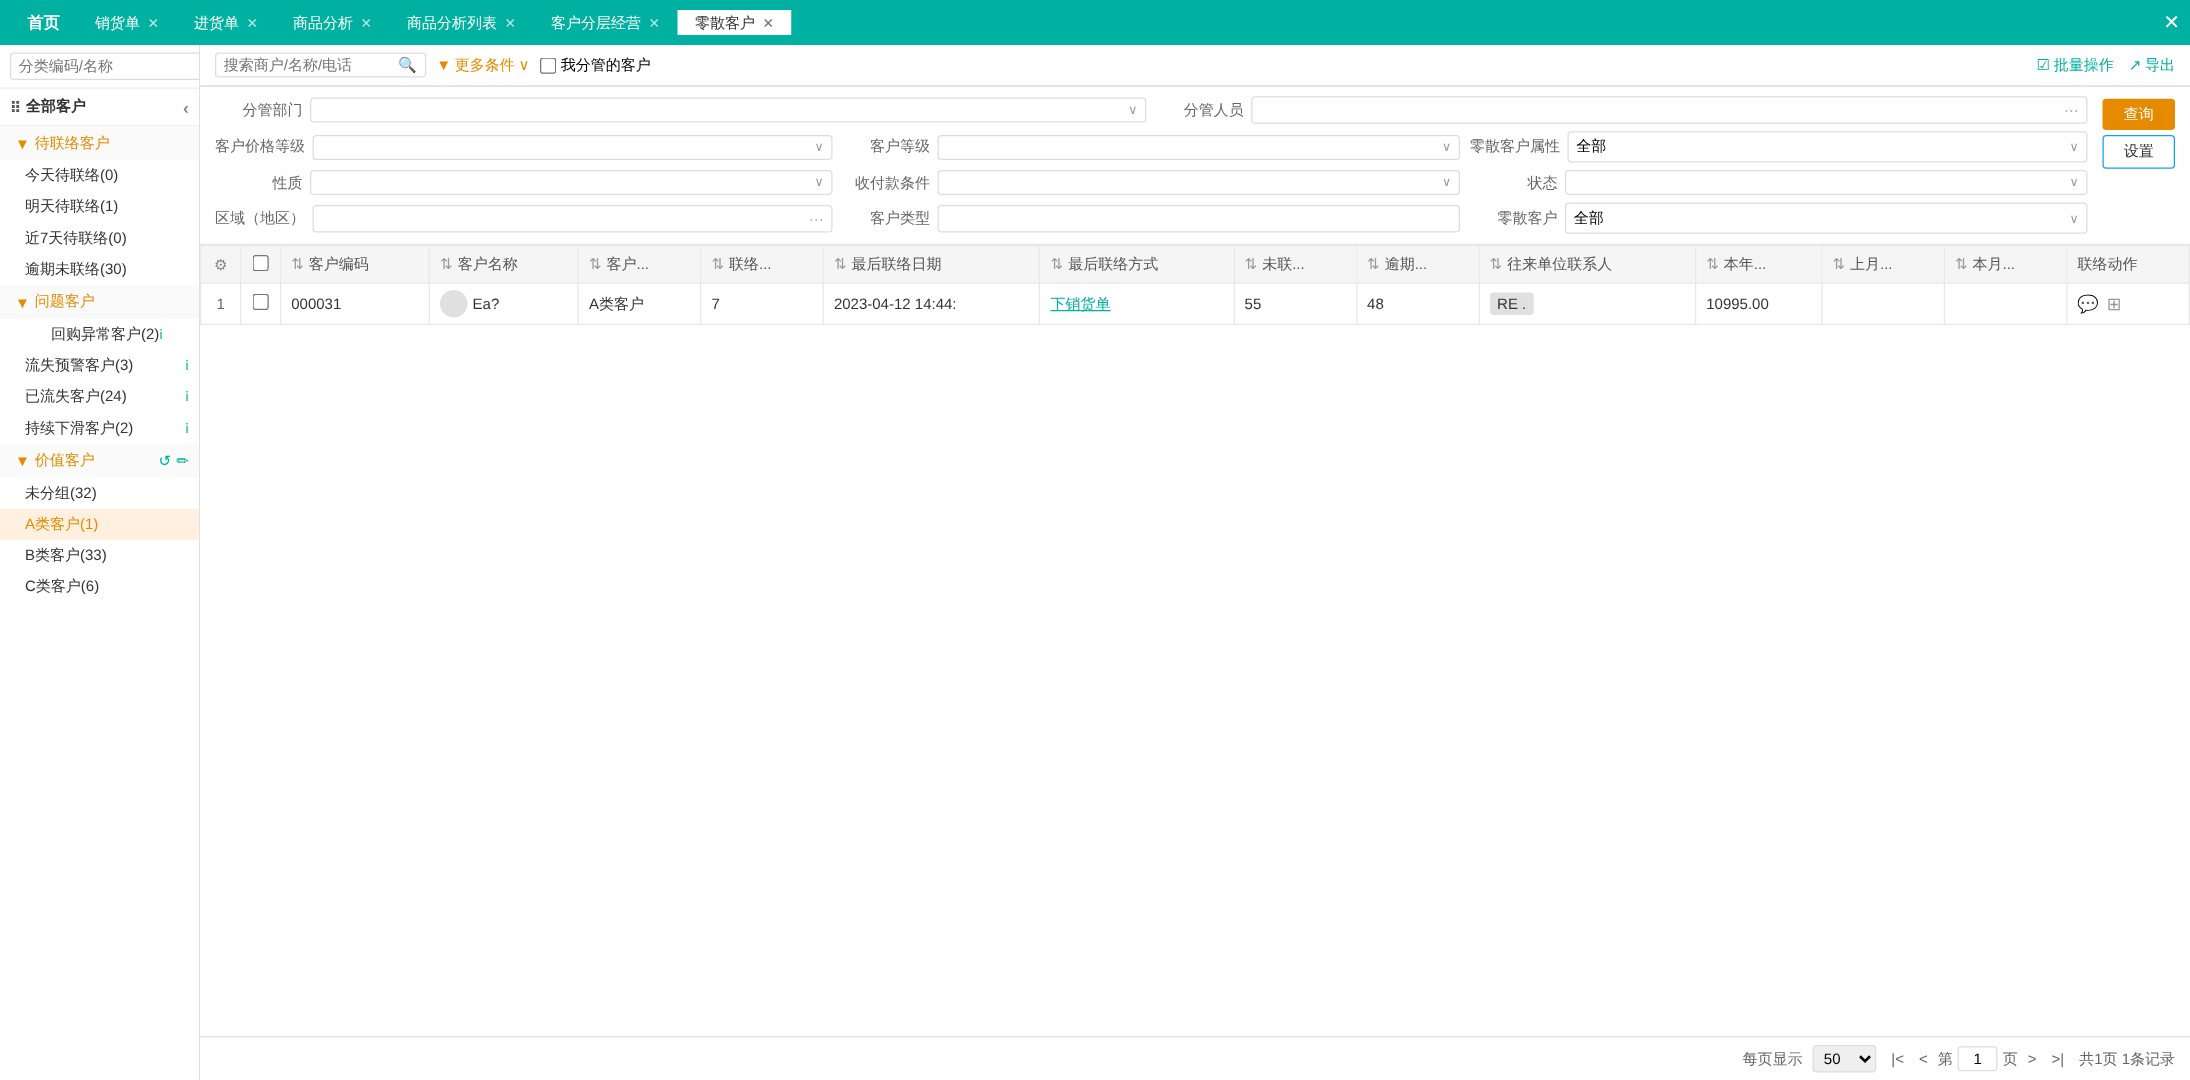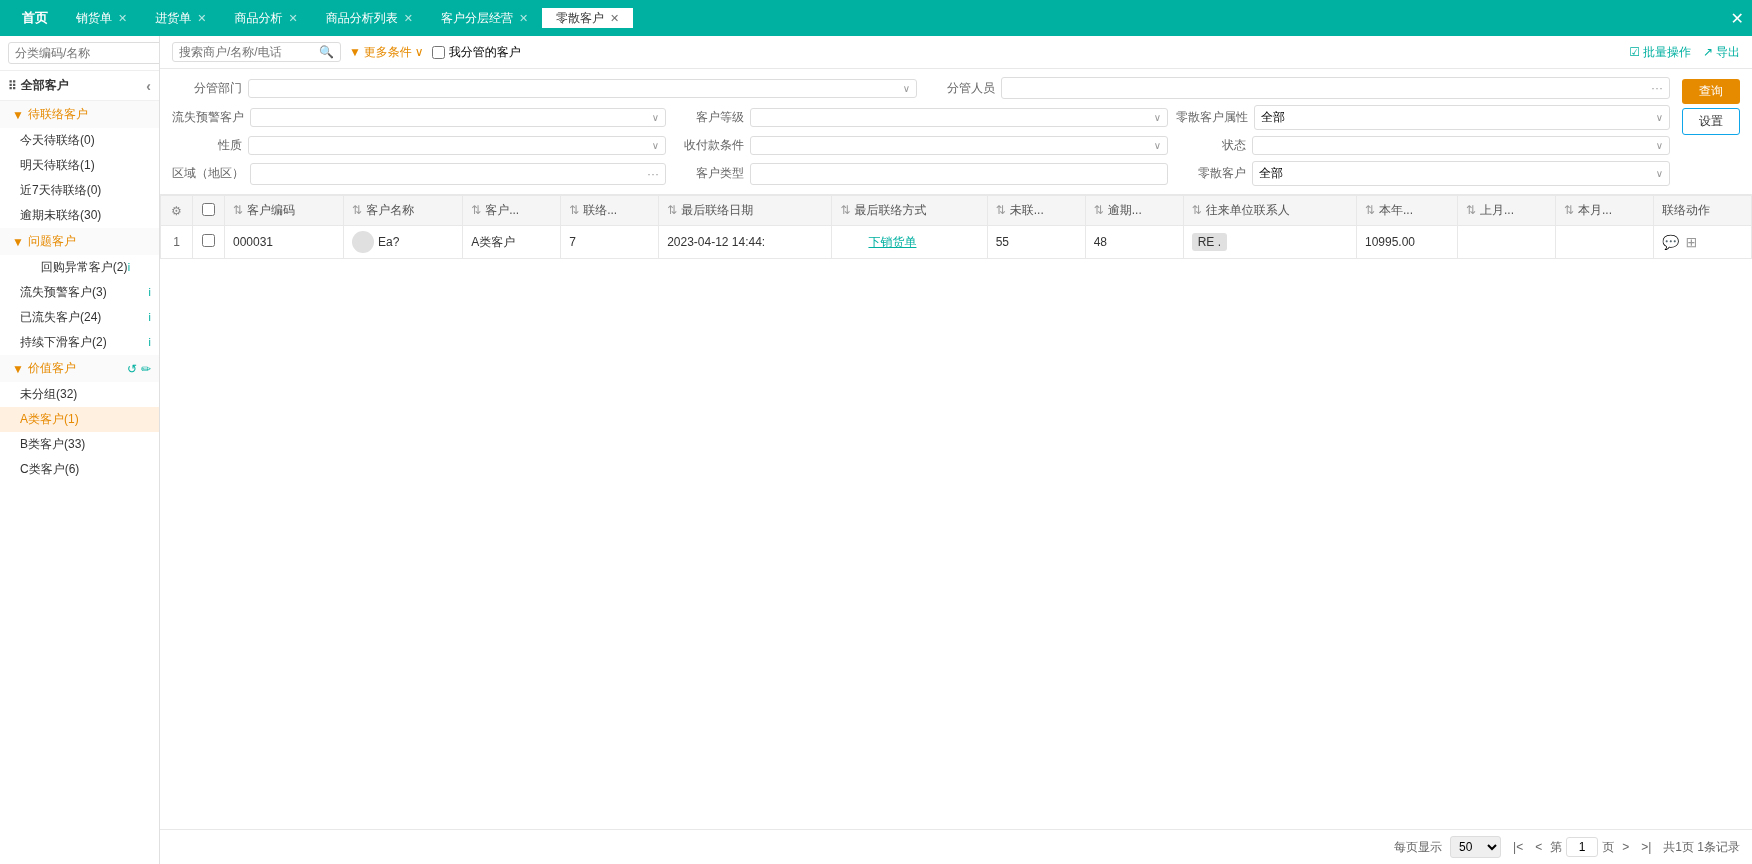--- a/index.html
+++ b/index.html
@@ -97,21 +97,21 @@
     thead tr { background: #f5f5f5; }
     th {
       padding: 6px 8px; border: 1px solid #e8e8e8; color: #555; font-weight: normal;
       white-space: nowrap; text-align: left; position: relative;
     }
     th .col-sort { color: #999; margin-right: 4px; }
     td {
       padding: 5px 8px; border: 1px solid #e8e8e8; color: #333;
       white-space: nowrap;
     }
-    .table-link { color: #00b0a0; cursor: pointer; text-decoration: underline; margin-left: 28px; }
+    .table-link { color: #00b0a0; cursor: pointer; text-decoration: underline; }
     .row-num { color: #666; text-align: center; }
     .action-icons { display: flex; gap: 6px; color: #999; }
     .action-icon { cursor: pointer; font-size: 14px; }
 
     
     .pagination {
       display: flex; align-items: center; padding: 6px 12px;
       background: #fff; border-top: 1px solid #e8e8e8; justify-content: flex-end; gap: 8px;
     }
     .pagination-label { color: #666; }
@@ -269,21 +269,21 @@
               <span class="adv-filter-label">分管人员</span>
               <div class="adv-filter-input" style="justify-content:flex-end">
                 <span></span>
                 <span style="color:#999">···</span>
               </div>
             </div>
           </div>
 
           <div class="adv-filter-row">
             <div class="adv-filter-item">
-              <span class="adv-filter-label">流失预警客户</span>
+              <span class="adv-filter-label">客户价格等级</span>
               <div class="adv-filter-input">
                 <span></span>
                 <span class="arrow-down">∨</span>
               </div>
             </div>
             <div class="adv-filter-item">
               <span class="adv-filter-label">客户等级</span>
               <div class="adv-filter-input">
                 <span></span>
                 <span class="arrow-down">∨</span>

